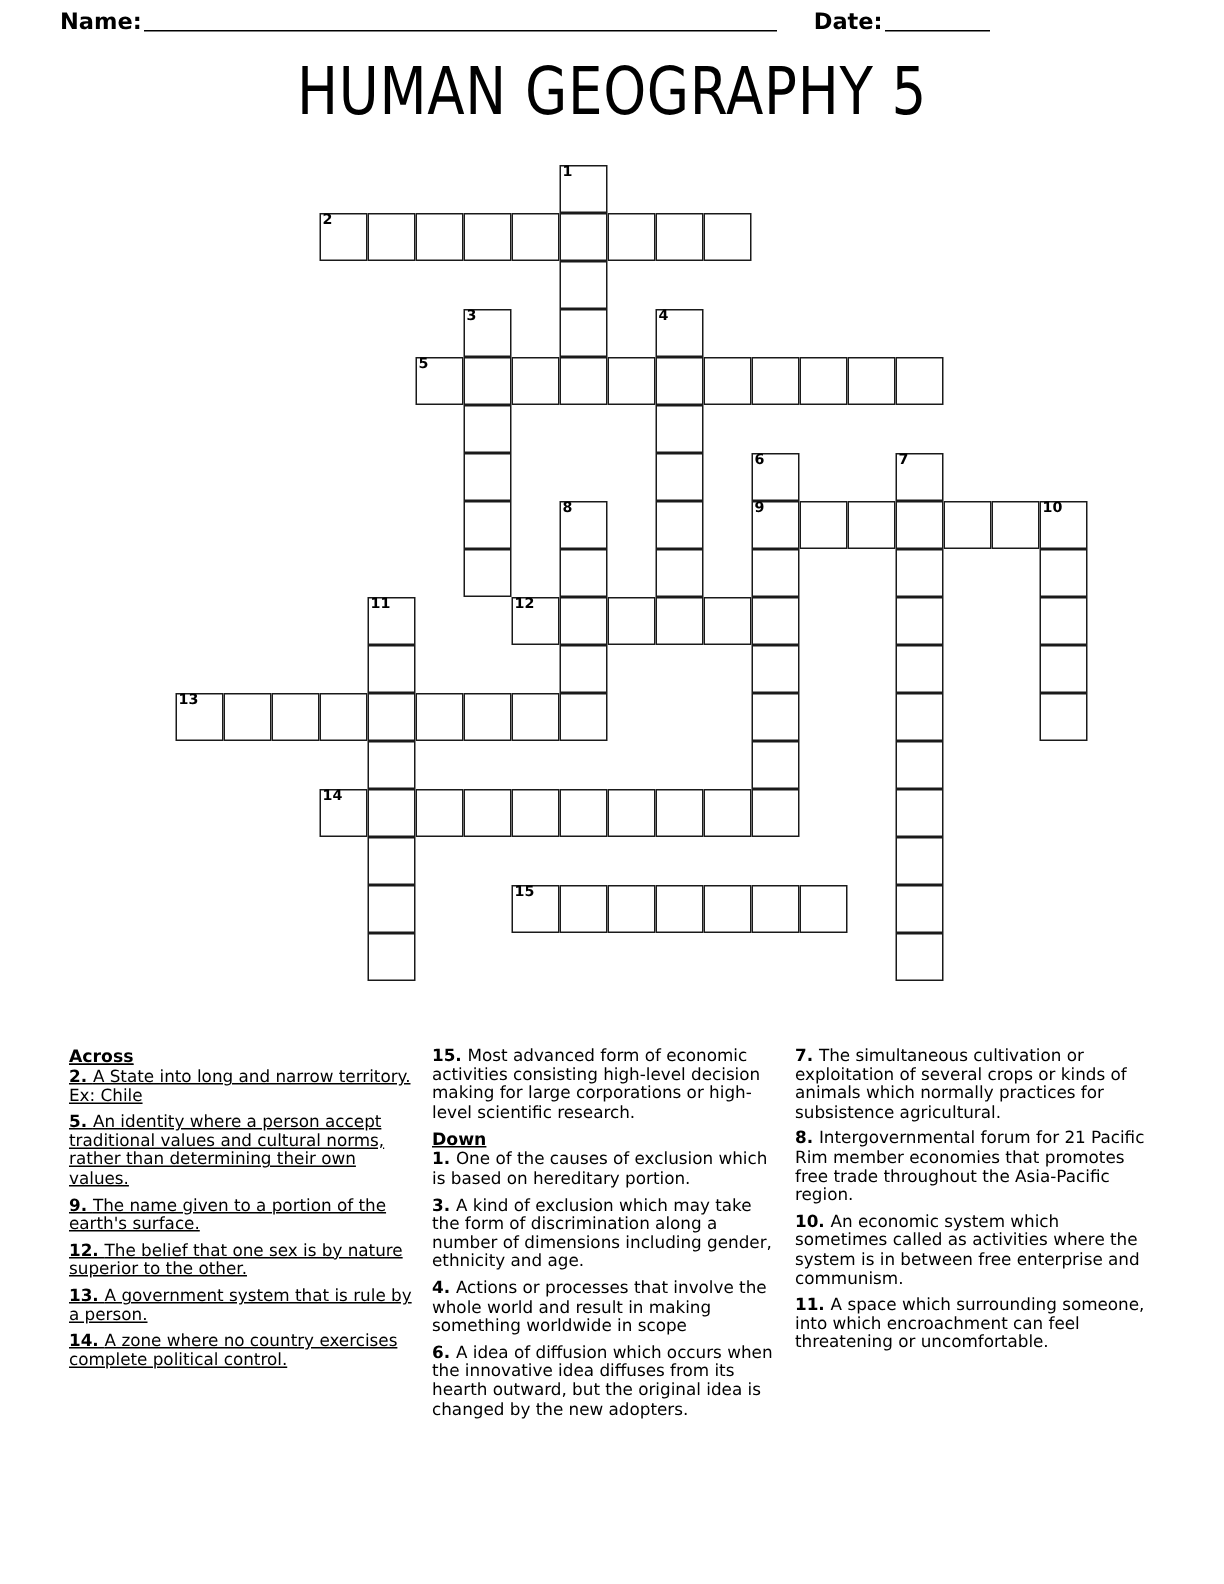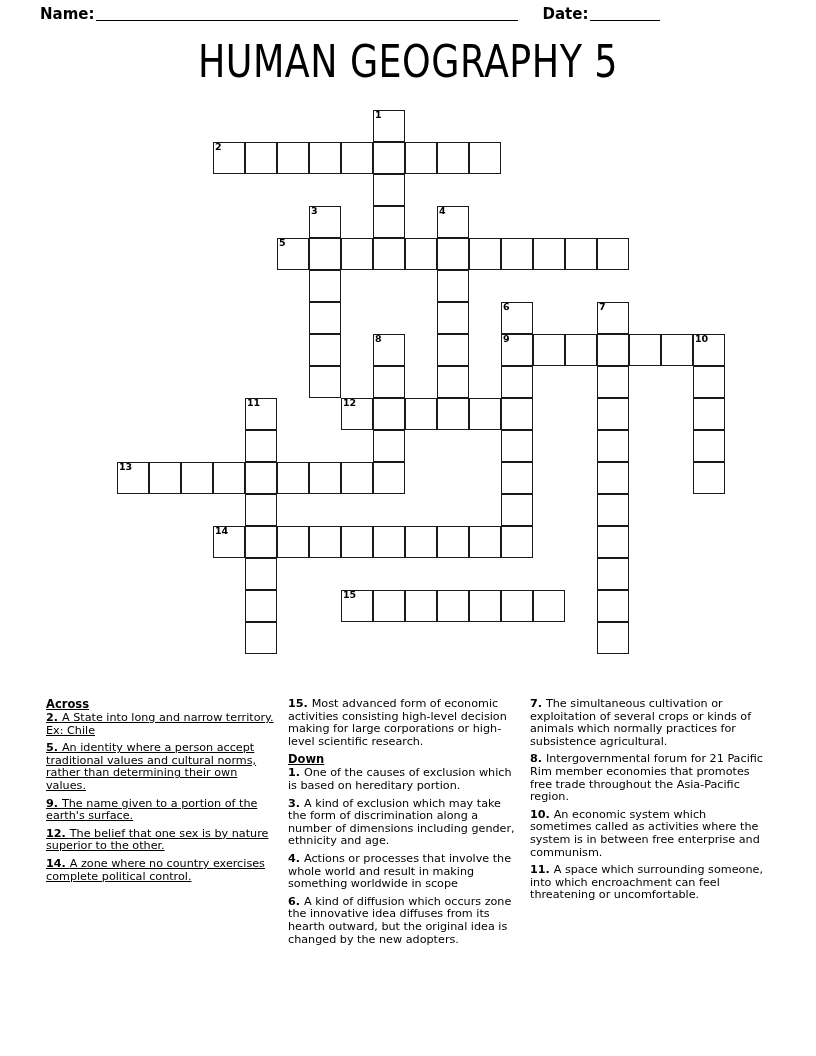--- a/index.html
+++ b/index.html
@@ -259,29 +259,30 @@
       <div class="cell" style="left: 533px; top: 590px;"></div>
     </div>
 
   <div class="clues">
     <div class="clue-col col-1" id="clue-col-1">
         <div class="clue-head">Across</div>
         <p class="clue"><span class="n">2. </span><span>A State into long and narrow territory. Ex: Chile</span></p>
         <p class="clue"><span class="n">5. </span><span>An identity where a person accept traditional values and cultural norms, rather than determining their own values.</span></p>
         <p class="clue"><span class="n">9. </span><span>The name given to a portion of the earth's surface.</span></p>
         <p class="clue"><span class="n">12. </span><span>The belief that one sex is by nature superior to the other.</span></p>
+        <p class="clue"><span class="n">13. </span><span>A government system that is rule by a person.</span></p>
         <p class="clue"><span class="n">14. </span><span>A zone where no country exercises complete political control.</span></p>
       </div>
     <div class="clue-col col-2" id="clue-col-2">
         <p class="clue"><span class="n">15. </span><span>Most advanced form of economic activities consisting high-level decision making for large corporations or high-level scientific research.</span></p>
         <div class="clue-head">Down</div>
         <p class="clue"><span class="n">1. </span><span>One of the causes of exclusion which is based on hereditary portion.</span></p>
         <p class="clue"><span class="n">3. </span><span>A kind of exclusion which may take the form of discrimination along a number of dimensions including gender, ethnicity and age.</span></p>
         <p class="clue"><span class="n">4. </span><span>Actions or processes that involve the whole world and result in making something worldwide in scope</span></p>
-        <p class="clue"><span class="n">6. </span><span>A kind of diffusion which occurs zone the innovative idea diffuses from its hearth outward, but the original idea is changed by the new adopters.</span></p>
+        <p class="clue"><span class="n">6. </span><span>A idea of diffusion which occurs when the innovative idea diffuses from its hearth outward, but the original idea is changed by the new adopters.</span></p>
       </div>
     <div class="clue-col col-3" id="clue-col-3">
         <p class="clue"><span class="n">7. </span><span>The simultaneous cultivation or exploitation of several crops or kinds of animals which normally practices for subsistence agricultural.</span></p>
         <p class="clue"><span class="n">8. </span><span>Intergovernmental forum for 21 Pacific Rim member economies that promotes free trade throughout the Asia-Pacific region.</span></p>
         <p class="clue"><span class="n">10. </span><span>An economic system which sometimes called as activities where the system is in between free enterprise and communism.</span></p>
         <p class="clue"><span class="n">11. </span><span>A space which surrounding someone, into which encroachment can feel threatening or uncomfortable.</span></p>
       </div>
   </div>
 
 </div>

